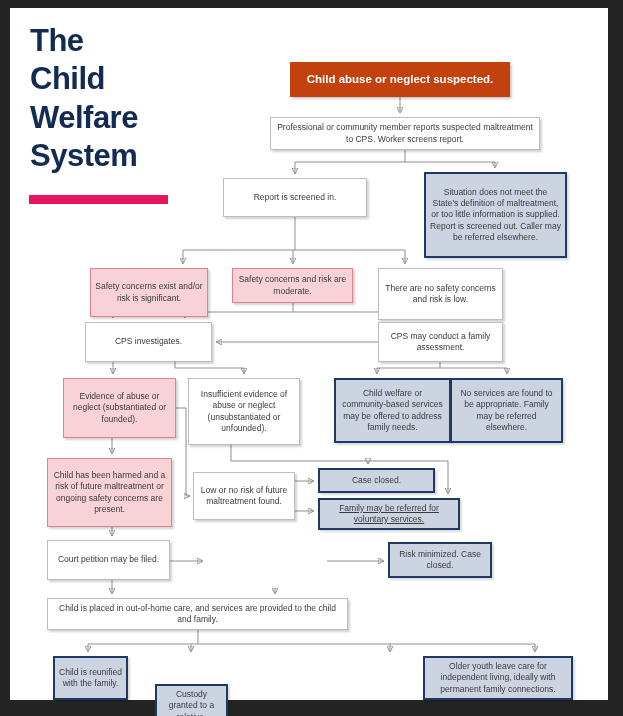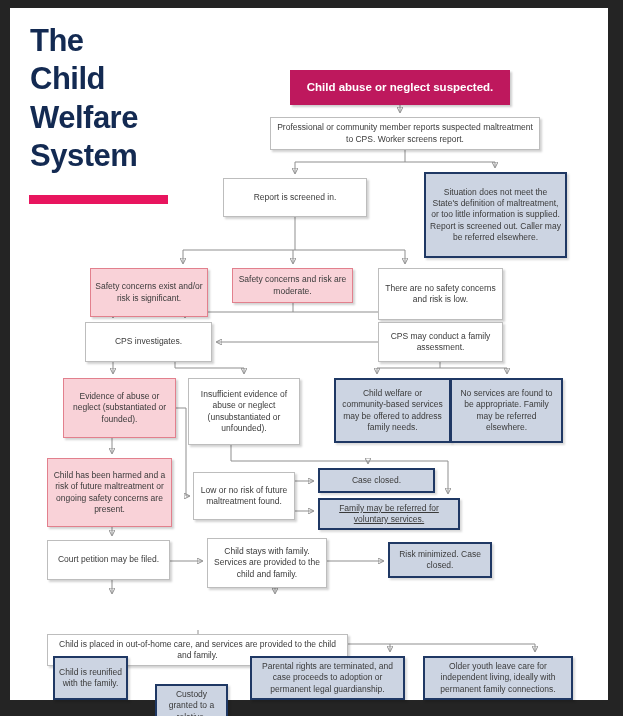--- a/index.html
+++ b/index.html
@@ -8,21 +8,21 @@
   .page{position:absolute;left:10px;top:8px;width:598px;height:692px;background:#ffffff;}
   .title{position:absolute;left:30px;top:22px;color:#132a52;font-size:31px;font-weight:800;
          line-height:1.24;letter-spacing:-0.5px;}
   .title div{white-space:nowrap;}
   .title-underline{position:absolute;left:29px;top:195px;width:139px;height:9px;background:#e8155e;}
   .node{position:absolute;display:flex;align-items:center;justify-content:center;text-align:center;
         box-sizing:border-box;font-size:8.5px;line-height:1.3;color:#3a3a3a;padding:2px 4px;}
   .white{background:#ffffff;border:1px solid #bdbdbd;box-shadow:2px 2px 2px rgba(0,0,0,0.18);}
   .pink{background:#f9d2d8;border:1px solid #e2808d;box-shadow:2px 2px 2px rgba(0,0,0,0.18);}
   .blue{background:#ccd4e2;border:2px solid #1f3864;box-shadow:2px 2px 2px rgba(0,0,0,0.15);}
-  .crimson{background:#be185d;color:#ffffff;font-weight:bold;font-size:11.5px;box-shadow:2px 2px 2px rgba(0,0,0,0.2);margin-top:8px;}
+  .crimson{background:#c2410c;color:#ffffff;font-weight:bold;font-size:11.5px;box-shadow:2px 2px 2px rgba(0,0,0,0.2);}
   svg.wires{position:absolute;left:0;top:0;width:623px;height:716px;pointer-events:none;}
   svg.wires path{stroke:#8f8f8f;stroke-width:1;fill:none;}
 
   
   .n-suspected{left:290px;top:62px;width:220px;height:35px;}
   .n-report{left:270px;top:117px;width:270px;height:33px;}
   .n-screened-in{left:223px;top:178px;width:144px;height:39px;}
   .n-screened-out{left:424px;top:172px;width:143px;height:86px;}
   .n-safety-significant{left:90px;top:268px;width:118px;height:49px;}
   .n-safety-moderate{left:232px;top:268px;width:121px;height:35px;}
@@ -33,21 +33,21 @@
   .n-insufficient{left:188px;top:378px;width:112px;height:67px;}
   .n-services-offered{left:334px;top:378px;width:117px;height:65px;}
   .n-no-services{left:450px;top:378px;width:113px;height:65px;}
   .n-child-harmed{left:47px;top:458px;width:125px;height:69px;}
   .n-low-risk{left:193px;top:472px;width:102px;height:48px;}
   .n-case-closed{left:318px;top:468px;width:117px;height:25px;}
   .n-voluntary{left:318px;top:498px;width:142px;height:32px;text-decoration:underline;}
   .n-court-petition{left:47px;top:540px;width:123px;height:40px;}
   .n-child-stays{left:207px;top:538px;width:120px;height:50px;}
   .n-risk-minimized{left:388px;top:542px;width:104px;height:36px;}
-  .n-out-of-home{left:47px;top:598px;width:301px;height:32px;margin-top:36px;}
+  .n-out-of-home{left:47px;top:598px;width:301px;height:32px;}
   .n-reunified{left:53px;top:656px;width:75px;height:44px;}
   .n-custody{left:155px;top:684px;width:73px;height:44px;}
   .n-parental-rights{left:250px;top:656px;width:155px;height:44px;}
   .n-older-youth{left:423px;top:656px;width:150px;height:44px;}
 </style>
 </head>
 <body>
 
 <div class="stage">
   <div class="page"></div>
@@ -119,20 +119,18 @@
   <div class="node white n-family-assessment">CPS may conduct a family assessment.</div>
   <div class="node pink n-evidence">Evidence of abuse or neglect (substantiated or founded).</div>
   <div class="node white n-insufficient">Insufficient evidence of abuse or neglect (unsubstantiated or unfounded).</div>
   <div class="node blue n-services-offered">Child welfare or community-based services may be offered to address family needs.</div>
   <div class="node blue n-no-services">No services are found to be appropriate. Family may be referred elsewhere.</div>
   <div class="node pink n-child-harmed">Child has been harmed and a risk of future maltreatment or ongoing safety concerns are present.</div>
   <div class="node white n-low-risk">Low or no risk of future maltreatment found.</div>
   <div class="node blue n-case-closed">Case closed.</div>
   <div class="node blue n-voluntary">Family may be referred for voluntary services.</div>
   <div class="node white n-court-petition">Court petition may be filed.</div>
-  <div class="node white n-child-stays">Child stays with family. Services are provided to the child and family.</div>
   <div class="node blue n-risk-minimized">Risk minimized. Case closed.</div>
   <div class="node white n-out-of-home">Child is placed in out-of-home care, and services are provided to the child and family.</div>
   <div class="node blue n-reunified">Child is reunified with the family.</div>
   <div class="node blue n-custody">Custody granted to a relative.</div>
-  <div class="node blue n-parental-rights">Parental rights are terminated, and case proceeds to adoption or permanent legal guardianship.</div>
   <div class="node blue n-older-youth">Older youth leave care for independent living, ideally with permanent family connections.</div>
 </div>
 
 </body></html>

